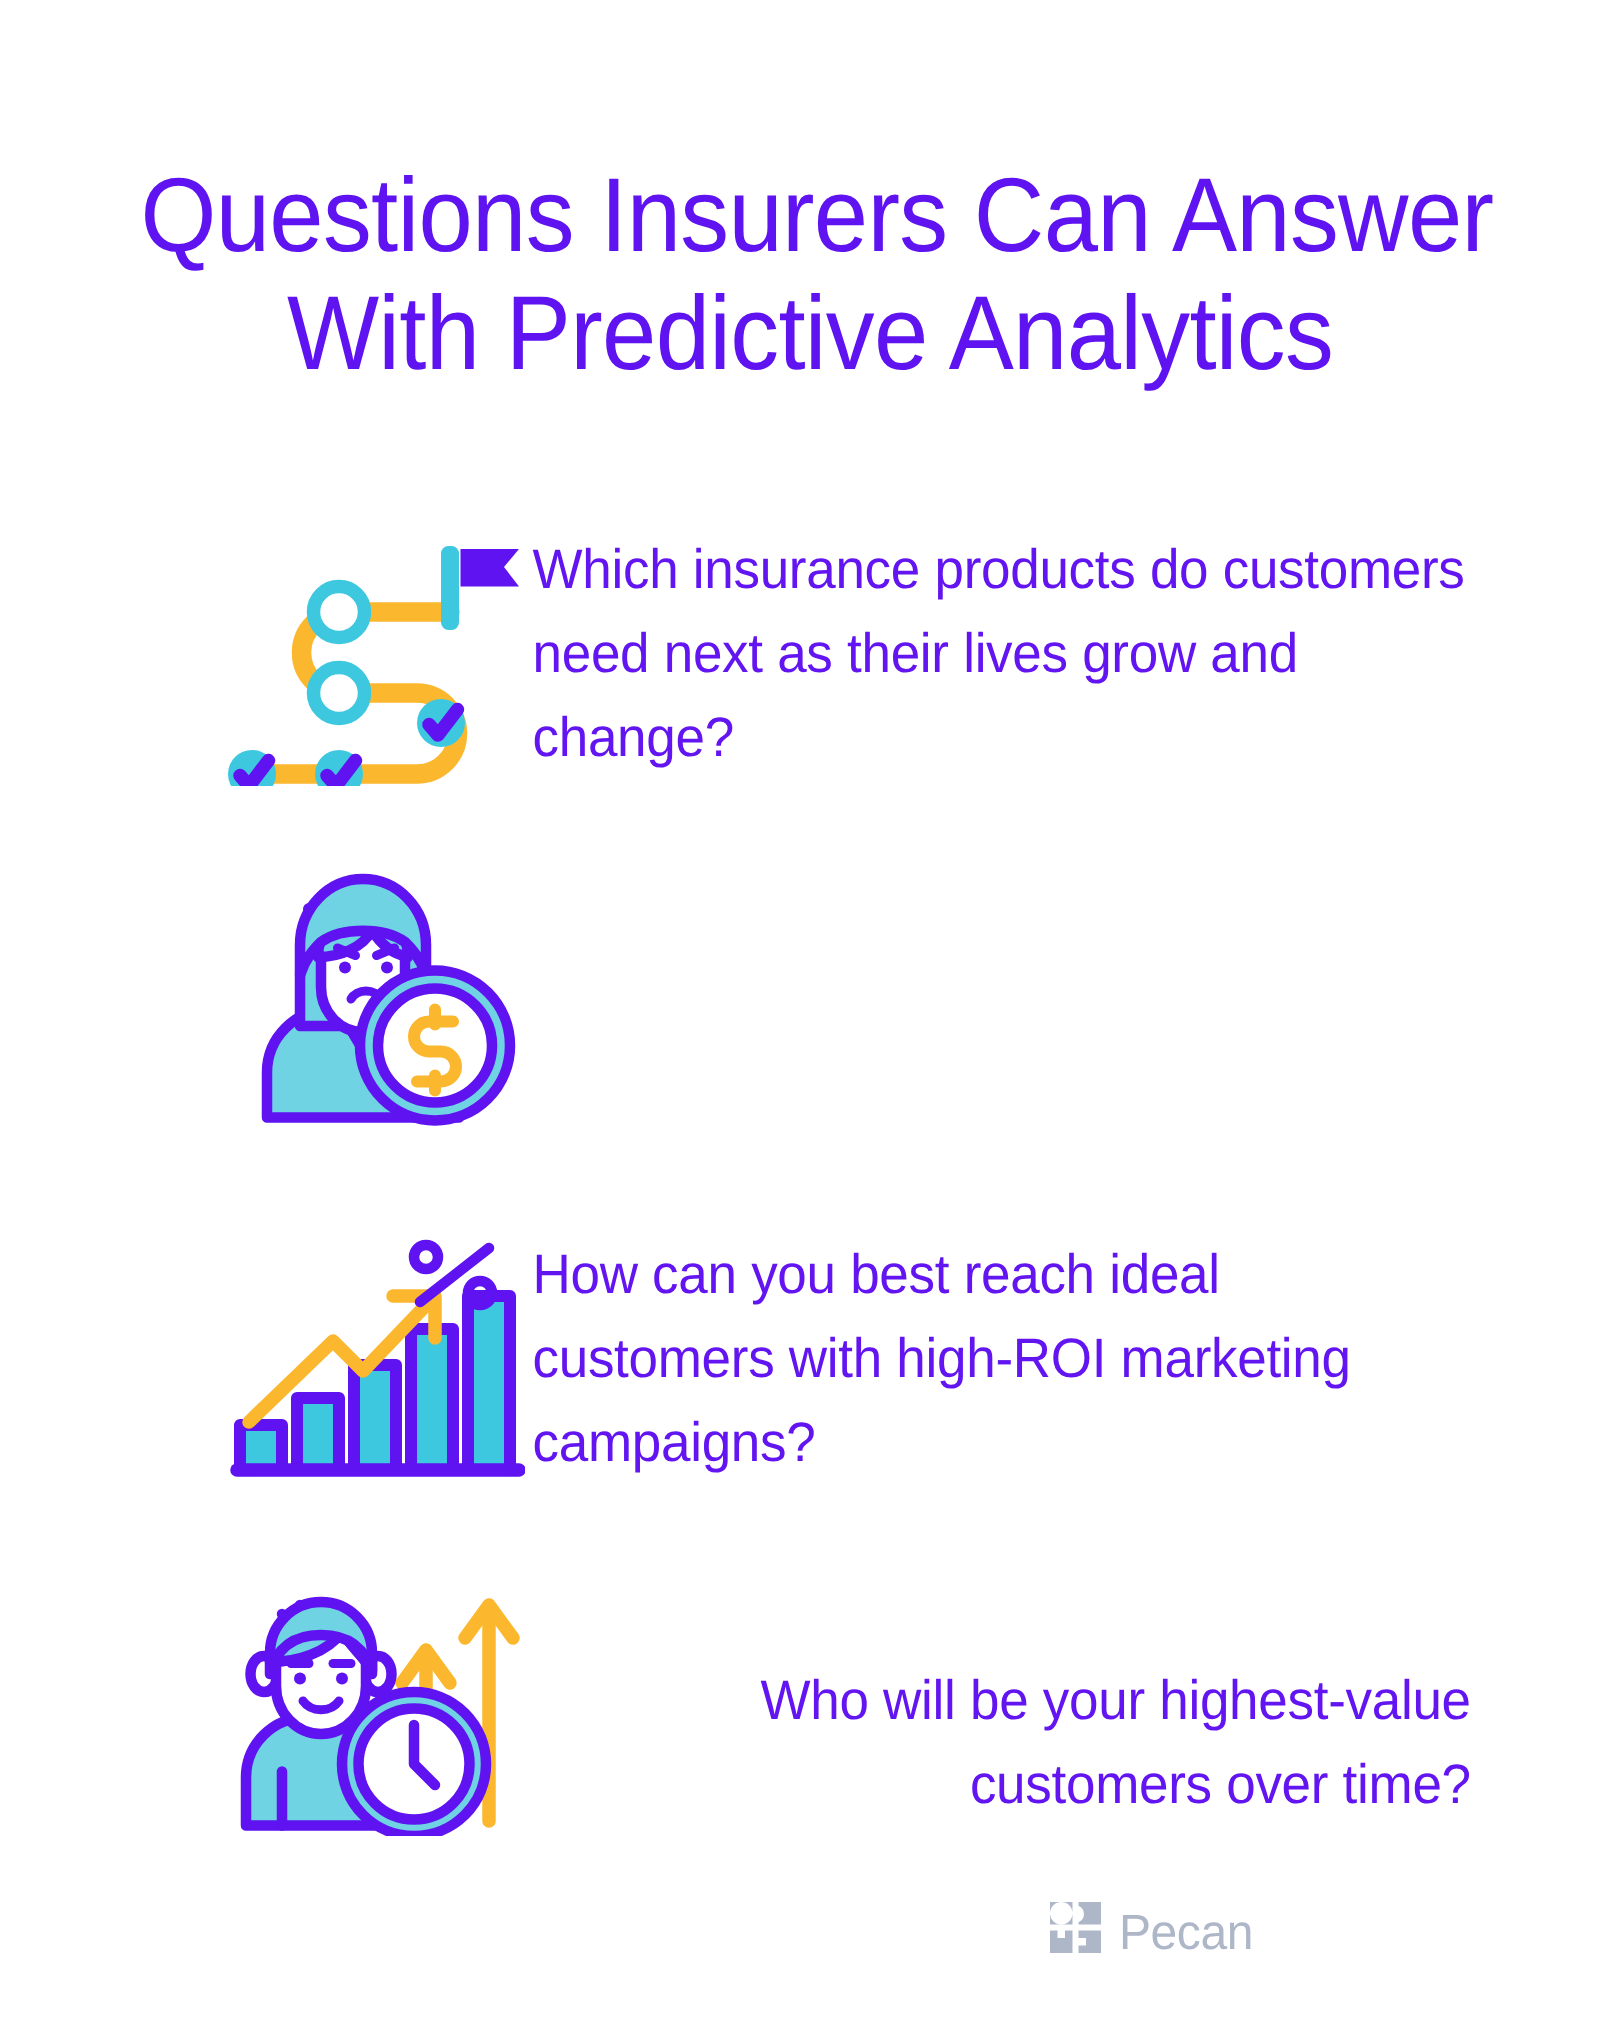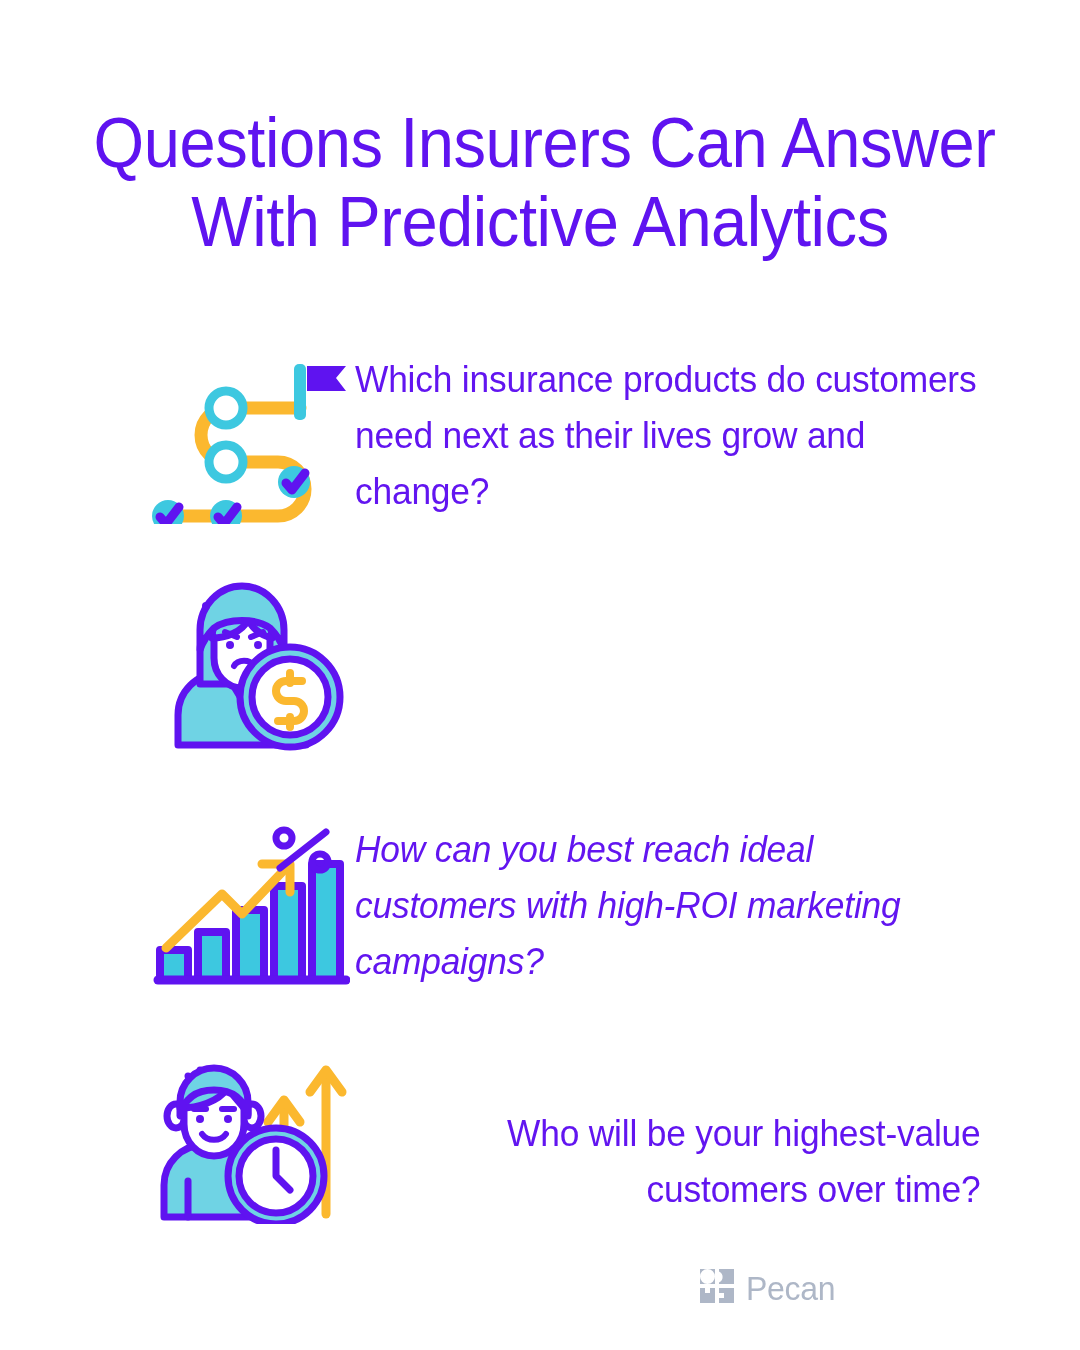--- a/index.html
+++ b/index.html
@@ -85,21 +85,21 @@
     font-size: 37px;
     line-height: 56px;
     letter-spacing: -0.2px;
     transform: scaleX(0.955);
     transform-origin: left center;
   }
 
   
   .row-1 .row-text { padding-top: 12px; }
   .row-2 .row-text { padding-top: 70px; }
-  .row-3 .row-text { padding-top: 18px; font-style: italic; }
+  .row-3 .row-text { padding-top: 18px; }
   .row-4 .row-text { padding-top: 70px; text-align: right; }
 
   .row-2 .row-icon { padding-top: 10px; }
   .row-3 .row-icon { padding-top: 18px; }
   .row-4 .row-icon { padding-top: 18px; }
 
   
   .footer {
     position: absolute;
     right: 70px;

